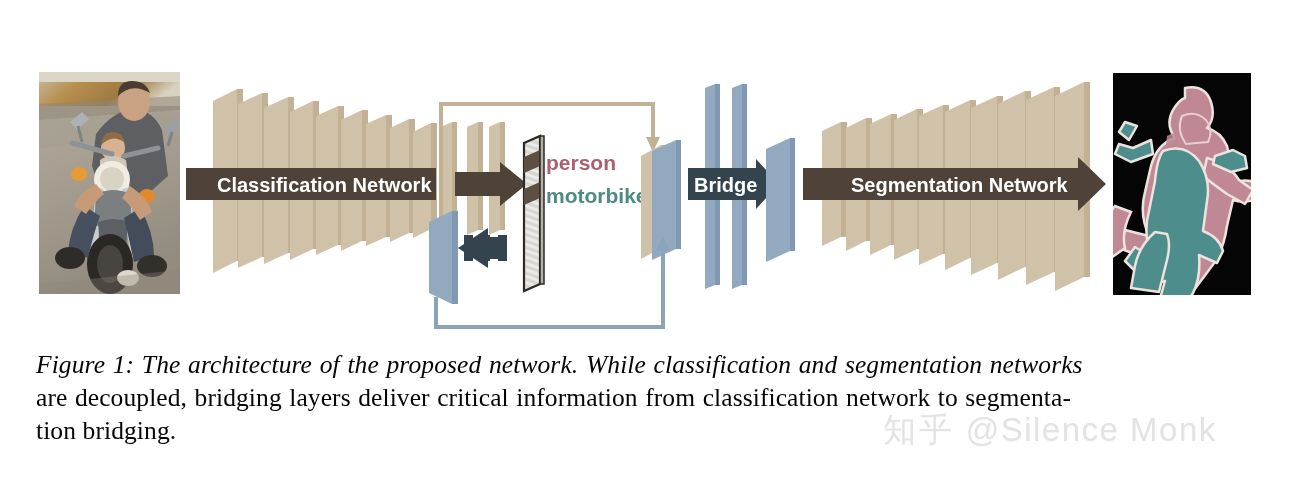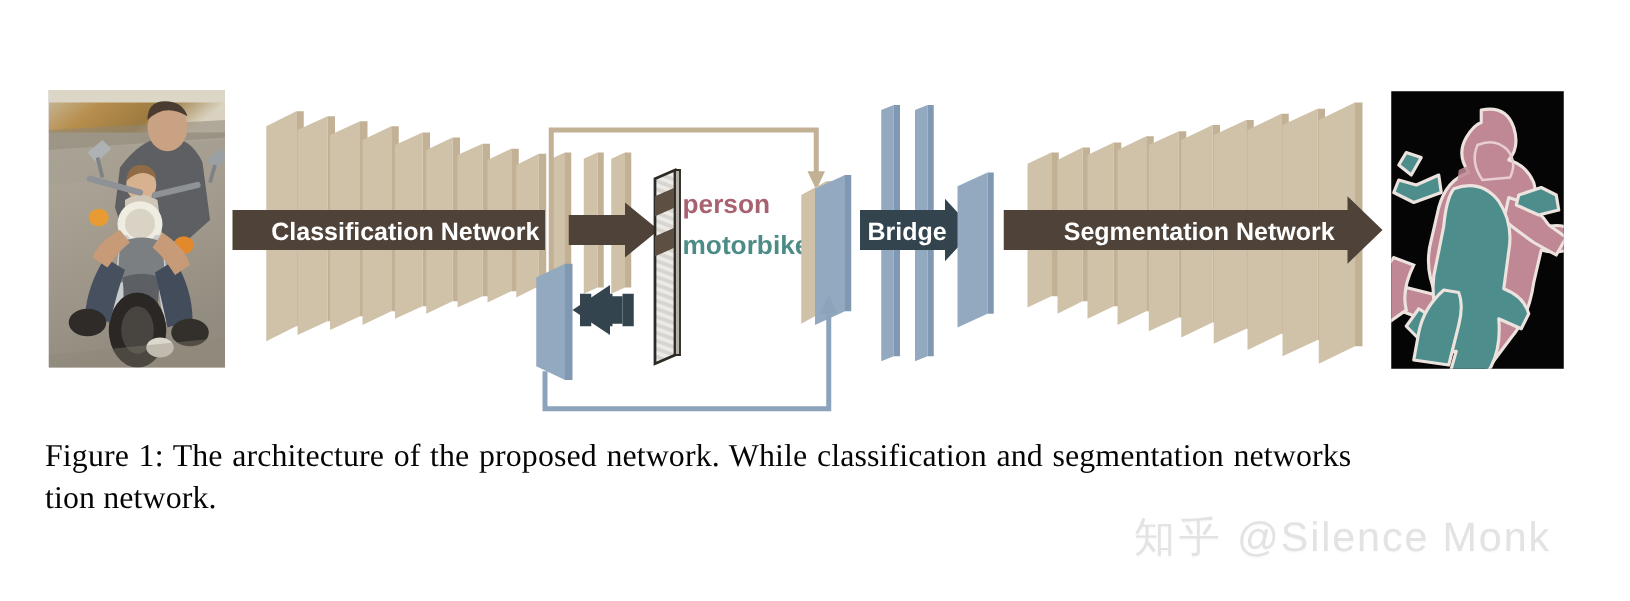--- a/index.html
+++ b/index.html
@@ -29,36 +29,35 @@
     width: 1240px;
     font-family: "Liberation Serif", "DejaVu Serif", serif;
     font-size: 25.5px;
     line-height: 33px;
     color: #050505;
     letter-spacing: 0.1px;
     text-align: justify;
     text-justify: inter-word;
   }
   .caption-line { white-space: nowrap; }
-  .caption-line.l1 { word-spacing: 1.2px; }
+  .caption-line.l1 { word-spacing: 1.2px; font-style: italic; }
   .caption-line.l2 { word-spacing: 1.0px; }
 
   #watermark {
     position: absolute;
     left: 883px;
     top: 408px;
     font-family: "Liberation Sans", sans-serif;
     font-size: 33px;
     font-weight: 400;
     color: #e3e3e3;
     letter-spacing: 1.5px;
     white-space: nowrap;
     text-shadow: 0 1px 0 #fbfbfb;
     pointer-events: none;
-    margin-left: 24px;
   }
   #watermark .zh { letter-spacing: 3px; }
 </style>
 </head>
 <body>
 
 <div id="figure-area">
 <svg id="figure-svg" width="1304" height="340" viewBox="0 0 1304 340" xmlns="http://www.w3.org/2000/svg">
   <defs>
 
@@ -288,19 +287,20 @@
       <path d="M1155 216 q-16 14 -20 34 l-4 22 l28 4 l8 -32 q4 -16 0 -26 Z" fill="#4d8e8d" stroke="#ece3df" stroke-width="2.5" stroke-linejoin="round"></path>
 
       <path d="M1182 100 q14 -6 24 4 q8 10 2 22 l-22 2 q-10 -14 -4 -28 Z" fill="none" stroke="#e8cdd2" stroke-width="2"></path>
     </g>
   </g>
 </svg>
 </div>
 
 <div class="caption">
   <div class="caption-line l1">Figure 1: The architecture of the proposed network. While classification and segmentation networks</div>
-  <div class="caption-line">tion network.</div>
+  <div class="caption-line l2">are decoupled, bridging layers deliver critical information from classification network to segmenta-</div>
+  <div class="caption-line">tion bridging.</div>
 </div>
 
 <div id="watermark">
   <span class="zh">知乎</span>
   <span>@Silence Monk</span>
 </div>
 
 </body></html>

